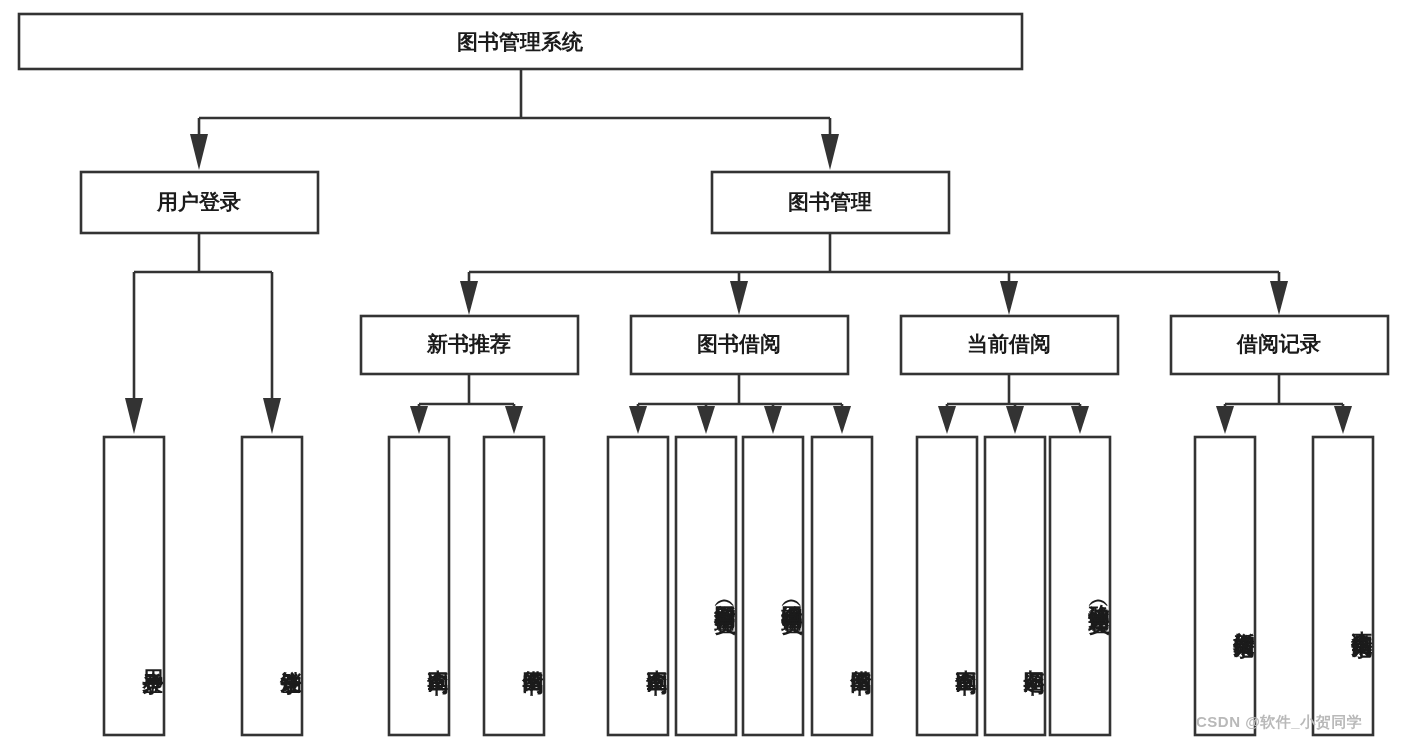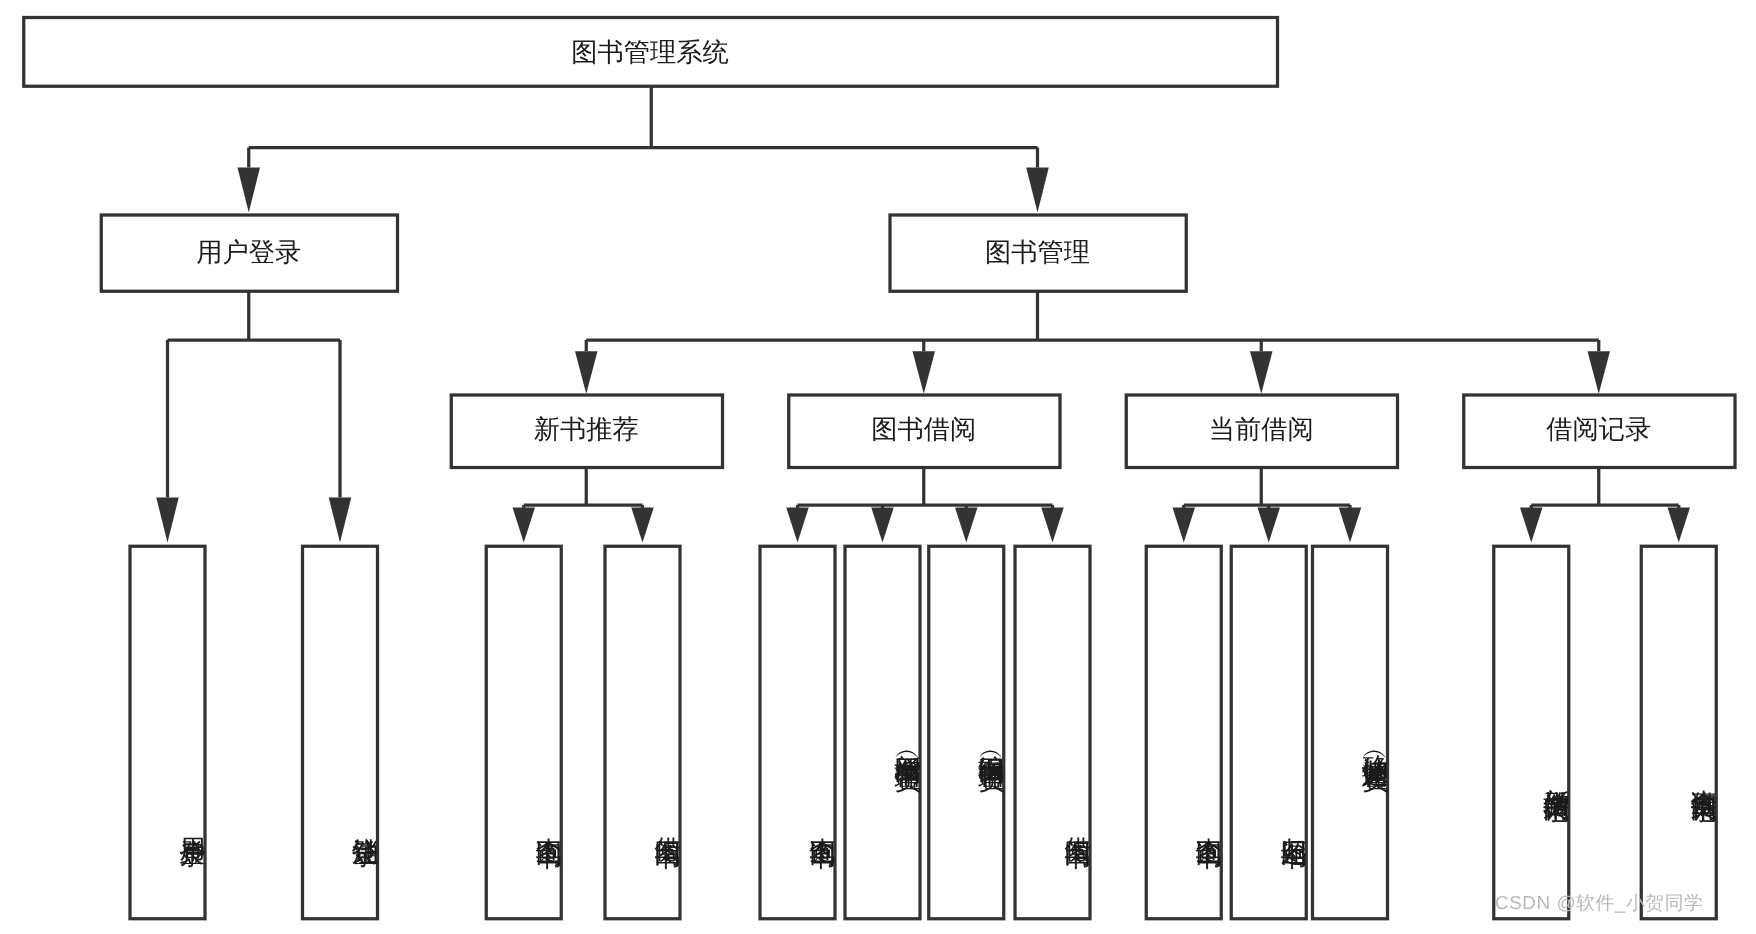--- a/index.html
+++ b/index.html
@@ -11,20 +11,21 @@
     width: 1405px;
     height: 747px;
     font-family: "Liberation Sans", "DejaVu Sans", sans-serif;
     overflow: hidden;
   }
   #diagram-root {
     position: relative;
     width: 1405px;
     height: 549px;
     background: #ffffff;
+    font-weight: bold;
   }
   svg.diagram-canvas {
     position: absolute;
     left: 0;
     top: 0;
     width: 1405px;
     height: 747px;
     display: block;
   }
   .node-box {

